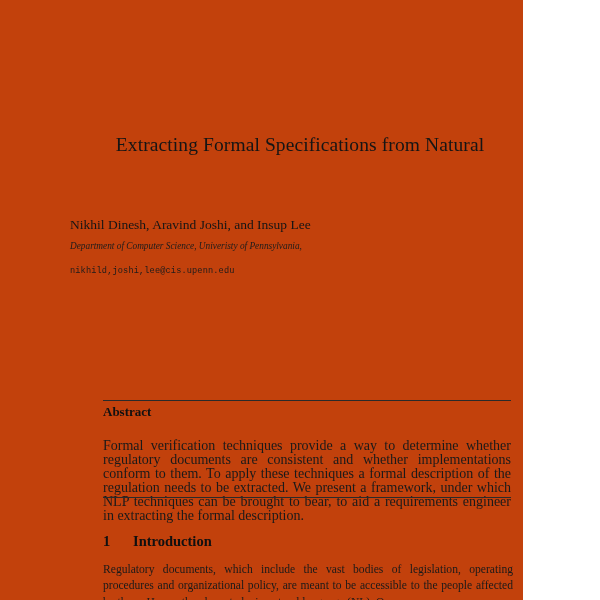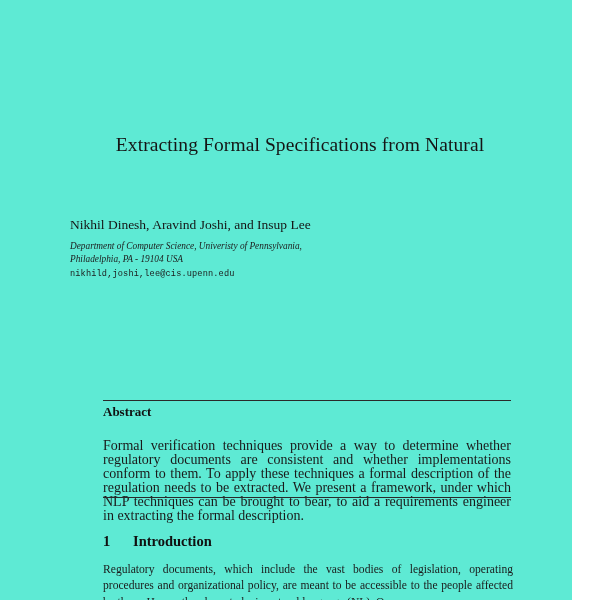--- a/index.html
+++ b/index.html
@@ -2,23 +2,23 @@
 <html><head>
 <meta charset="utf-8">
 <style>
   html, body {
     margin: 0;
     padding: 0;
     background: #ffffff;
   }
   .page {
     position: relative;
-    width: 572px;
+    width: 523px;
     height: 600px;
-    background: #5eead4;
+    background: #c2410c;
     overflow: hidden;
     font-family: "Liberation Serif", "DejaVu Serif", serif;
     color: #1a1a1a;
     -webkit-font-smoothing: antialiased;
   }
 
   
   .title-block {
     position: absolute;
     left: 90px;
@@ -50,21 +50,21 @@
     font-style: italic;
     line-height: 13.2px;
     margin-top: 6px;
     color: #1c1c1c;
   }
   .email {
     font-family: "Liberation Mono", "DejaVu Sans Mono", monospace;
     font-size: 8.6px;
     line-height: 13px;
     letter-spacing: 0.15px;
-    margin-top: 2px;
+    margin-top: 12px;
     color: #1c1c1c;
   }
 
   .authors-block-2 {
     position: absolute;
     left: 70px;
     top: 308px;
     width: 460px;
     text-align: center;
   }
@@ -130,21 +130,20 @@
 <div class="page">
 
   <div class="title-block">
     <div class="title-line">Extracting Formal Specifications from Natural</div>
   </div>
 
   <div class="authors-block">
     <div class="author-names">Nikhil Dinesh, Aravind Joshi, and Insup Lee</div>
     <div class="affiliation">
       <div>Department of Computer Science, Univeristy of Pennsylvania,</div>
-      <div>Philadelphia, PA - 19104 USA</div>
     </div>
     <div class="email">nikhild,joshi,lee@cis.upenn.edu</div>
   </div>
 
 
   <div class="abstract-rule top"></div>
 
   <div class="abstract-block">
     <div class="abstract-heading">Abstract</div>
     <div class="abstract-text">Formal verification techniques provide a way to determine whether regulatory documents are consistent and whether implementations conform to them. To apply these techniques a formal description of the regulation needs to be extracted. We present a framework, under which NLP techniques can be brought to bear, to aid a requirements engineer in extracting the formal description.</div>

